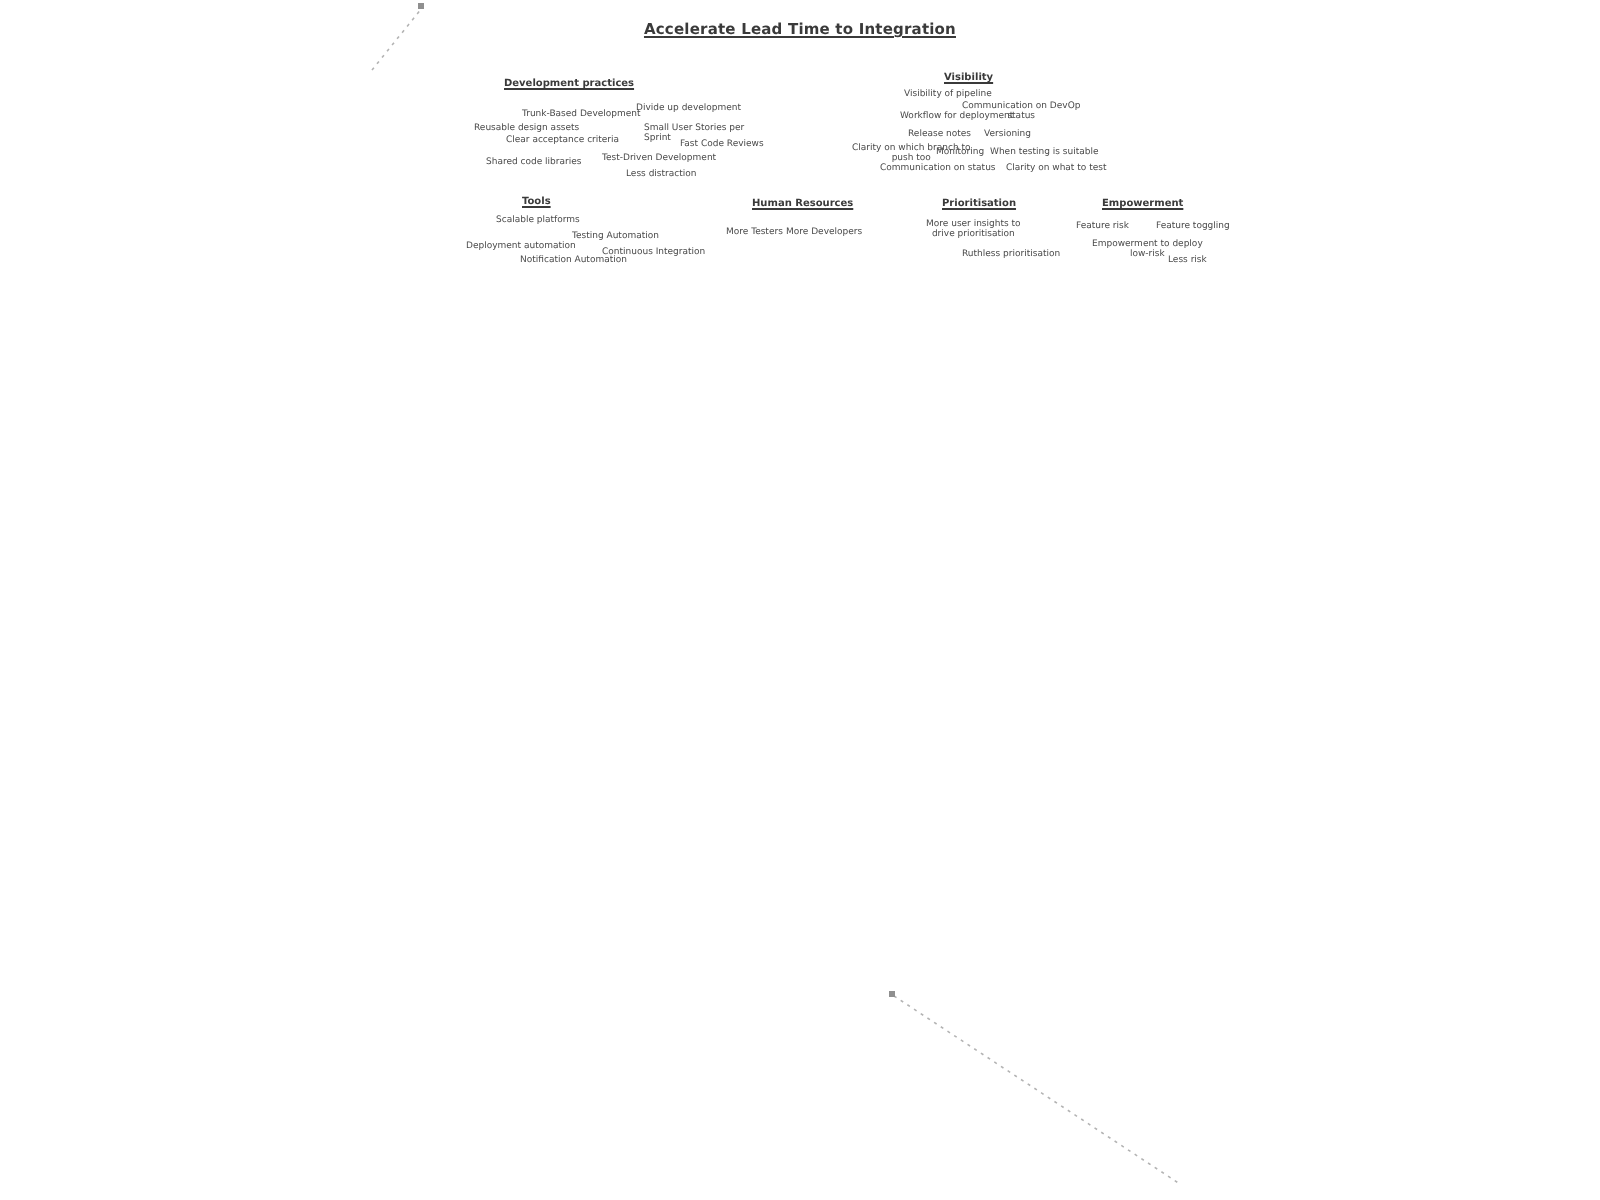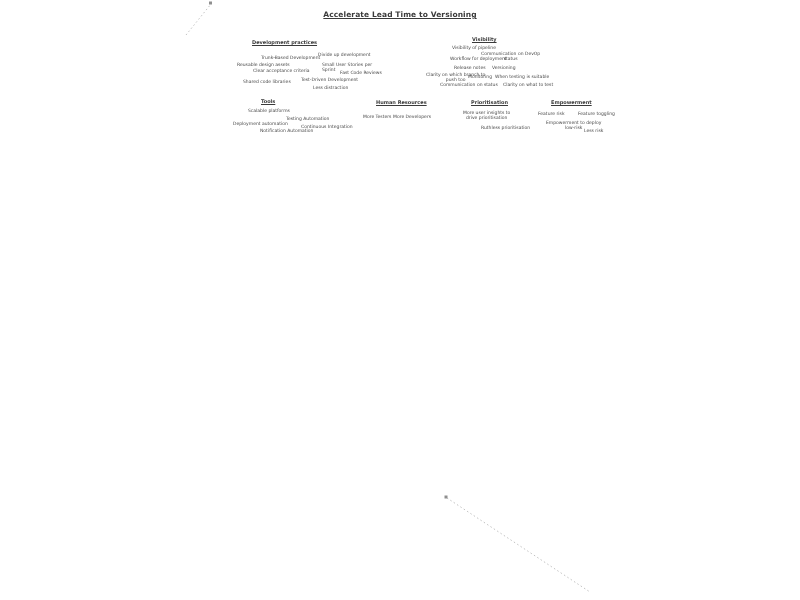--- a/index.html
+++ b/index.html
@@ -62,21 +62,21 @@
 
 <div class="canvas">
 
   <svg class="overlay" viewBox="0 0 800 600">
     <line x1="186" y1="35" x2="211" y2="4" stroke="#b3b3b3" stroke-width="0.8" stroke-dasharray="1.5 2.5"></line>
     <rect x="209" y="1.5" width="3" height="3" fill="#8f8f8f"></rect>
     <line x1="447" y1="498" x2="590" y2="592" stroke="#b3b3b3" stroke-width="0.8" stroke-dasharray="1.5 2.5"></line>
     <rect x="444.5" y="495.5" width="3" height="3" fill="#8f8f8f"></rect>
   </svg>
 
-  <div class="title">Accelerate Lead Time to Versioning</div>
+  <div class="title">Accelerate Lead Time to Integration</div>
 
   <div class="hdr" style="left:252px;top:40px">Development practices</div>
   <div class="note" style="left:261px;top:55px">Trunk-Based Development</div>
   <div class="note" style="left:318px;top:52px">Divide up development</div>
   <div class="note" style="left:237px;top:62px">Reusable design assets</div>
   <div class="note" style="left:322px;top:62px">Small User Stories per
 Sprint</div>
   <div class="note" style="left:253px;top:68px">Clear acceptance criteria</div>
   <div class="note" style="left:340px;top:70px">Fast Code Reviews</div>
   <div class="note" style="left:301px;top:77px">Test-Driven Development</div>

